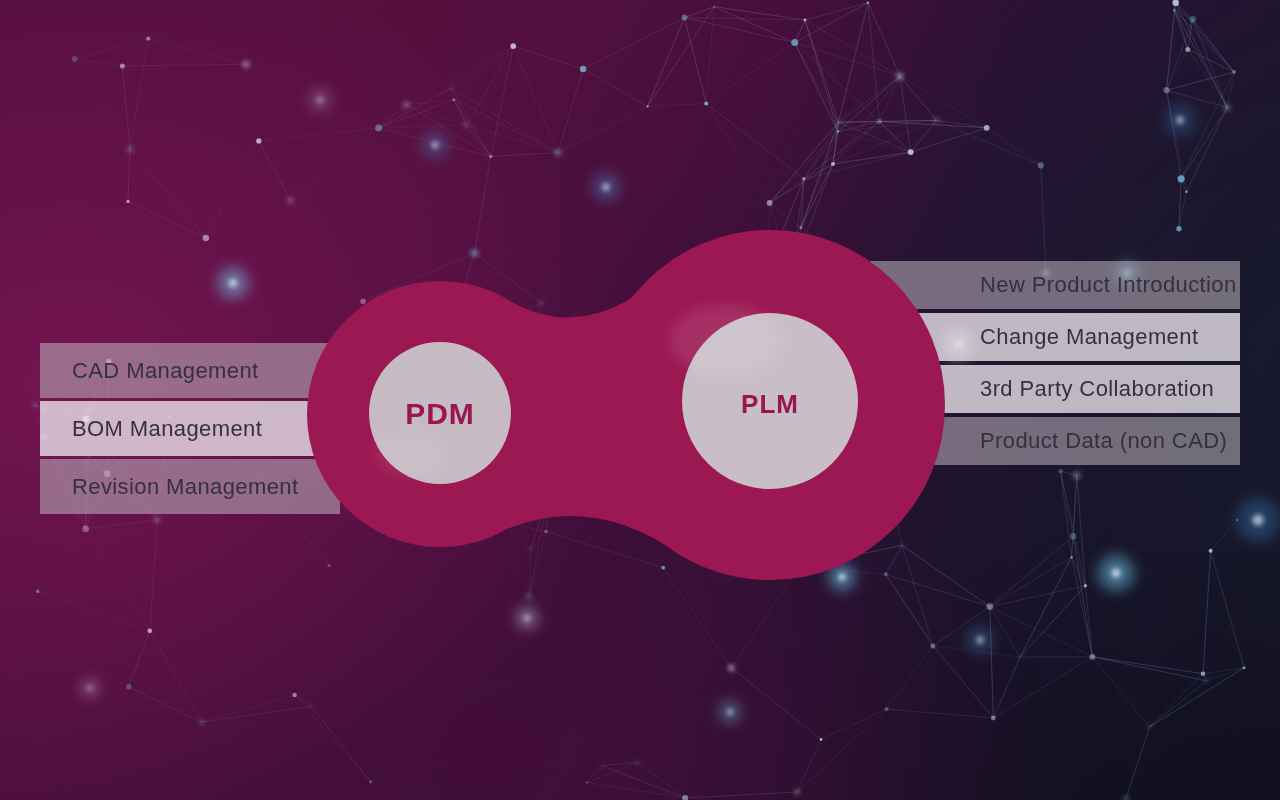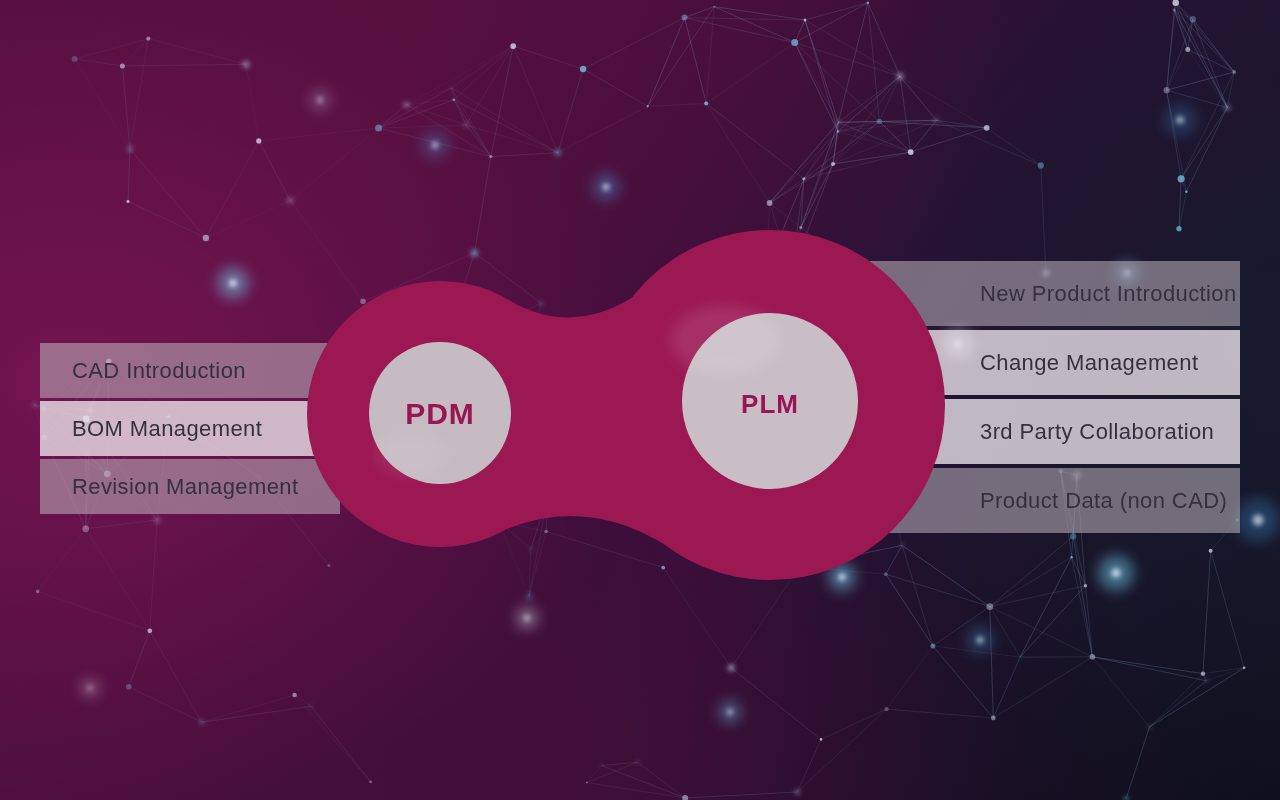--- a/index.html
+++ b/index.html
@@ -16,21 +16,21 @@
       radial-gradient(700px 500px at 42% 95%, rgba(70,14,56,0.7), rgba(70,14,56,0) 70%),
       radial-gradient(1100px 900px at 104% 45%, rgba(22,26,45,0.98), rgba(22,26,45,0) 62%),
       radial-gradient(900px 700px at 100% 100%, rgba(14,12,26,0.98), rgba(14,12,26,0) 68%),
       linear-gradient(115deg, #530f40 0%, #4a0f3e 30%, #3a0e3a 52%, #23143058 70%, #171428 100%);
   }
   svg.plexus{position:absolute;left:0;top:0;z-index:0;}
   .bars{position:absolute;display:flex;flex-direction:column;z-index:1;}
   .bars.left{left:40px;top:343px;width:300px;gap:3px;}
   .bars.left .bar{height:55px;padding-left:32px;}
   .bars.right{left:870px;top:261px;width:370px;gap:4px;}
-  .bars.right .bar{height:65px;padding-left:110px;}
+  .bars.right .bar{height:48px;padding-left:110px;}
   .bar{
     display:flex;align-items:center;
     font-size:22px;letter-spacing:0.4px;white-space:nowrap;
   }
   .bar.dark{background:rgba(189,181,189,0.55);}
   .bar.light{background:rgba(233,225,232,0.80);}
   svg.blob{position:absolute;left:0;top:0;z-index:2;}
   .node-label{
     position:absolute;z-index:3;transform:translate(-50%,-50%);
     font-weight:700;letter-spacing:1px;
@@ -497,21 +497,21 @@
         <circle cx="1180" cy="120" r="3.8500000000000005" fill="#eaf6ff" opacity="0.6" filter="url(#blurSm)"></circle>
         <circle cx="980" cy="640" r="13.200000000000001" fill="#4a90d0" opacity="0.35" filter="url(#blurBig)"></circle>
         <circle cx="980" cy="640" r="3.3000000000000003" fill="#eaf6ff" opacity="0.6499999999999999" filter="url(#blurSm)"></circle>
         <circle cx="320" cy="100" r="11" fill="#b9a9e0" opacity="0.3" filter="url(#blurBig)"></circle>
         <circle cx="320" cy="100" r="2.75" fill="#eaf6ff" opacity="0.6" filter="url(#blurSm)"></circle>
       </g>
   </svg>
 
   <div class="bars left">
       <div class="bar dark" style="color: rgb(53, 48, 62);">
-        <span>CAD Introduction</span>
+        <span>CAD Management</span>
       </div>
       <div class="bar light" style="color: rgb(53, 48, 62);">
         <span>BOM Management</span>
       </div>
       <div class="bar dark" style="color: rgb(53, 48, 62);">
         <span>Revision Management</span>
       </div>
     </div>
   <div class="bars right">
       <div class="bar dark" style="color: rgb(53, 48, 62);">

